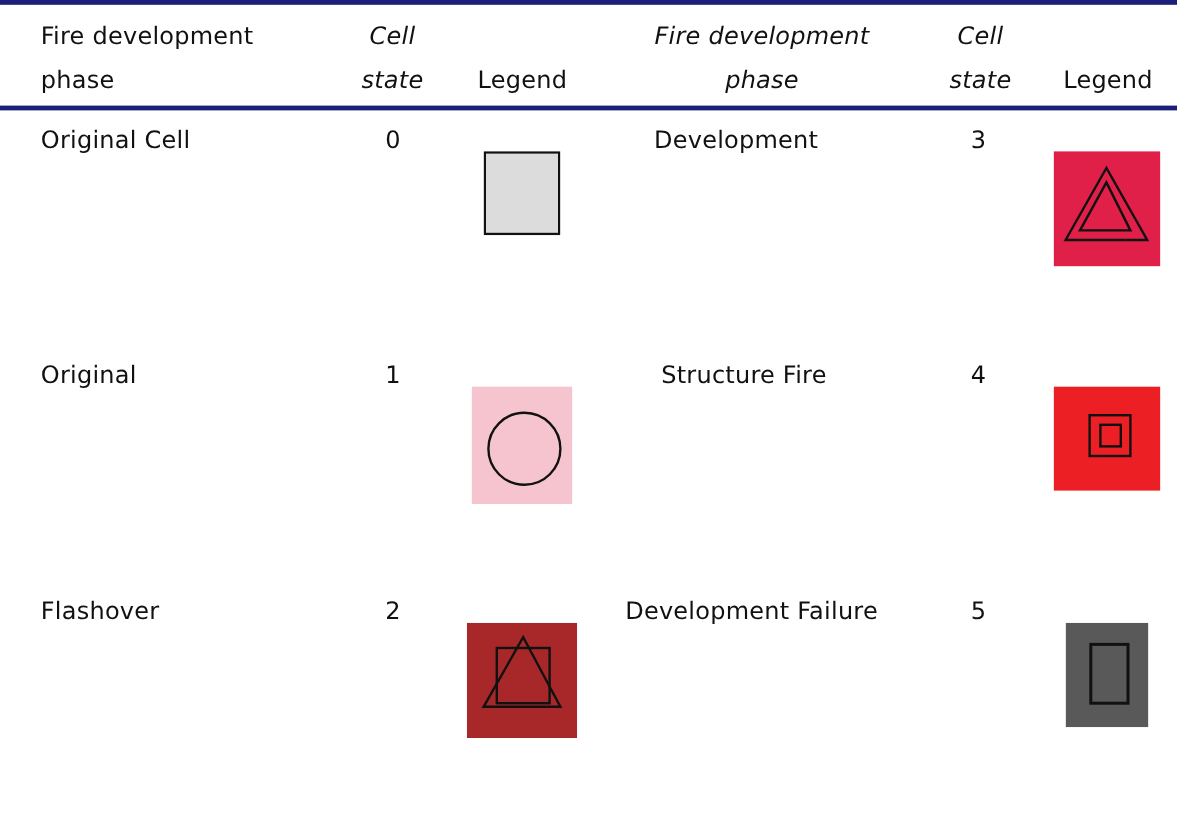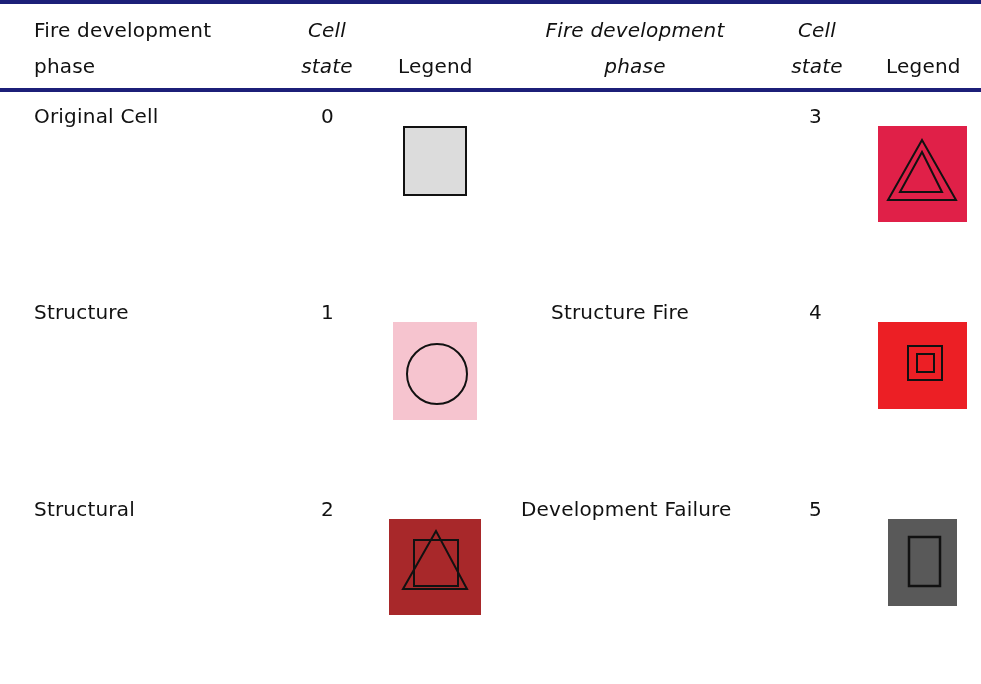--- a/index.html
+++ b/index.html
@@ -43,40 +43,41 @@
 <div class="rule-mid"></div>
 
 <div class="txt" style="left:22px; top:98px;">Original Cell</div>
 <div class="txt" style="left:309px; top:98px;">0</div>
 <div class="legend" style="left:403px; top:126px;">
   <svg width="64" height="70" viewBox="0 0 64 70">
     <rect x="1" y="1" width="62" height="68" fill="#dcdcdc" stroke="#111" stroke-width="2"></rect>
   </svg>
 </div>
 
-<div class="txt" style="left:22px; top:294px;">Structure</div>
+<div class="txt" style="left:22px; top:294px;">Original</div>
 <div class="txt" style="left:309px; top:294px;">1</div>
 <div class="legend" style="left:393px; top:322px;">
   <svg width="84" height="98" viewBox="0 0 84 98">
     <rect x="0" y="0" width="84" height="98" fill="#f6c4cf"></rect>
     <circle cx="44" cy="52" r="30" fill="none" stroke="#111" stroke-width="2"></circle>
   </svg>
 </div>
 
-<div class="txt" style="left:22px; top:491px;">Structural</div>
+<div class="txt" style="left:22px; top:491px;">Flashover</div>
 <div class="txt" style="left:309px; top:491px;">2</div>
 <div class="legend" style="left:389px; top:519px;">
   <svg width="92" height="96" viewBox="0 0 92 96">
     <rect x="0" y="0" width="92" height="96" fill="#a8282a"></rect>
     <rect x="25" y="21" width="44" height="46" fill="none" stroke="#111" stroke-width="2"></rect>
     <polygon points="47,12 14,70 78,70" fill="none" stroke="#111" stroke-width="2"></polygon>
   </svg>
 </div>
 
 <div class="txt" style="left:509px; top:98px;">
+  <div style="padding-left:24px;">Development</div>
 </div>
 <div class="txt" style="left:797px; top:98px;">3</div>
 <div class="legend" style="left:878px; top:126px;">
   <svg width="89" height="96" viewBox="0 0 89 96">
     <rect x="0" y="0" width="89" height="96" fill="#e02048"></rect>
     <polygon points="44,14 10,74 78,74" fill="none" stroke="#111" stroke-width="2"></polygon>
     <polygon points="44,26 22,66 64,66" fill="none" stroke="#111" stroke-width="2"></polygon>
   </svg>
 </div>
 

